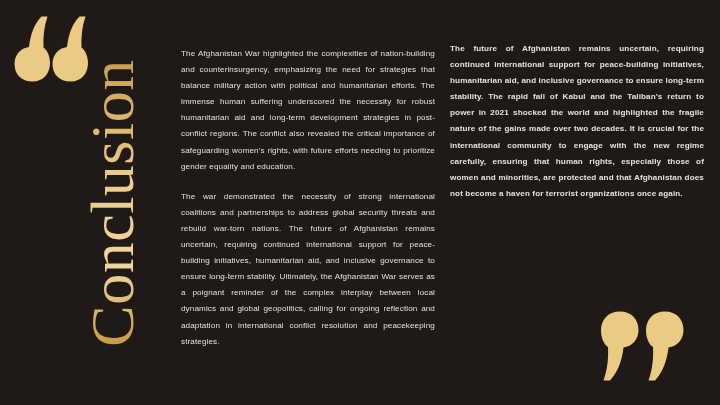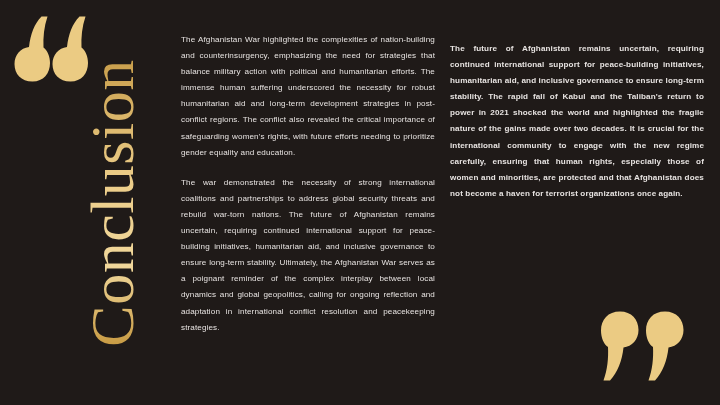--- a/index.html
+++ b/index.html
@@ -78,21 +78,21 @@
     color: #e7e3e1;
     font-size: 8.1px;
     line-height: 16.1px;
     text-align: justify;
     letter-spacing: 0.12px;
     font-weight: 400;
   }
 
   .col-left {
     left: 181px;
-    top: 32px;
+    top: 46px;
     width: 254px;
   }
 
   .col-right {
     left: 450px;
     top: 41px;
     width: 254px;
     font-weight: bold;
   }
 

